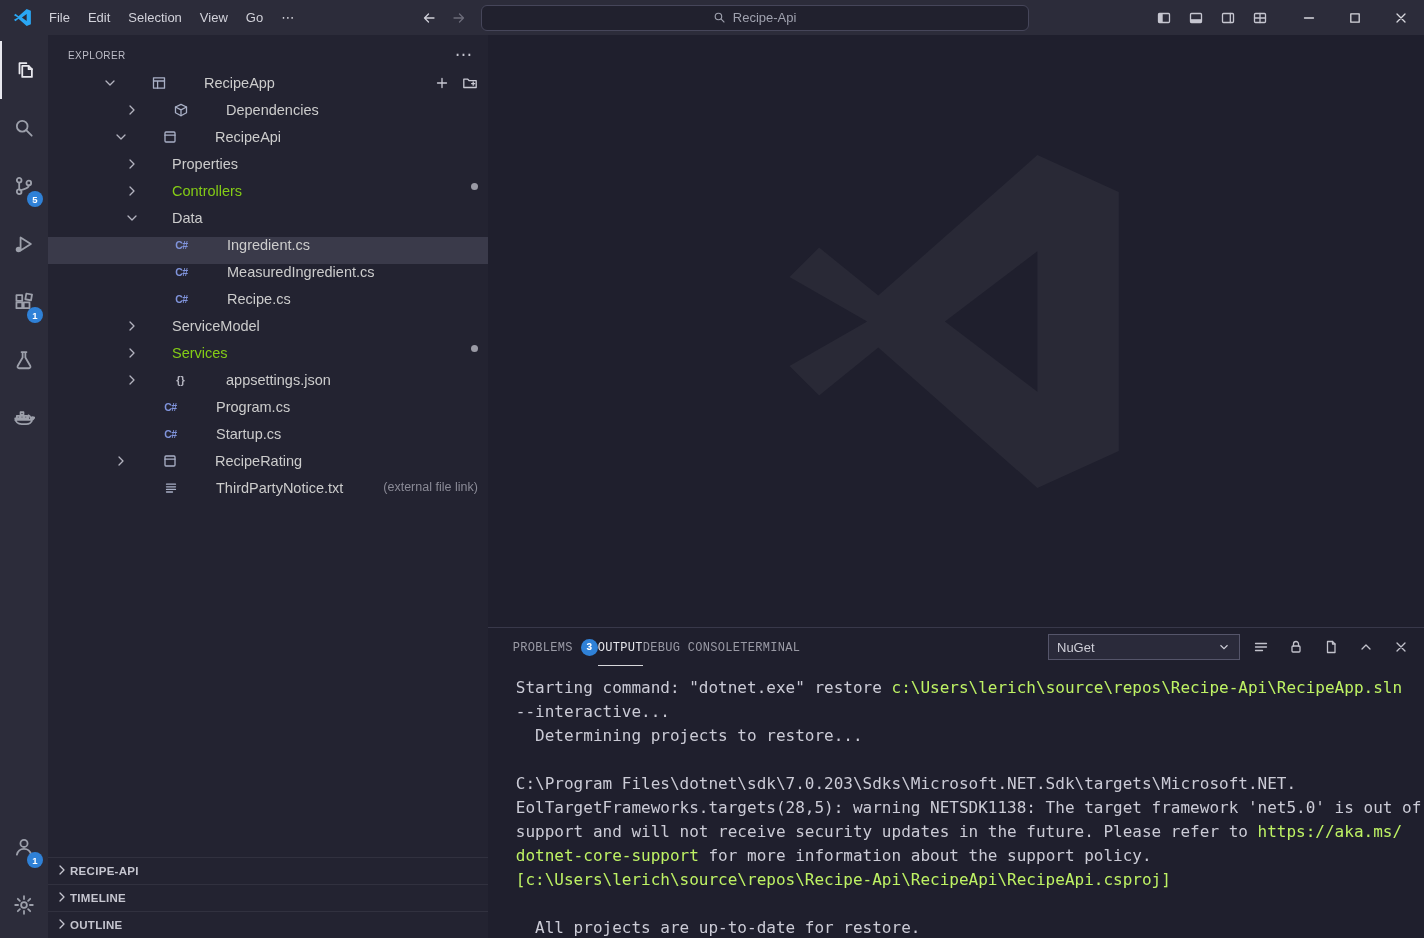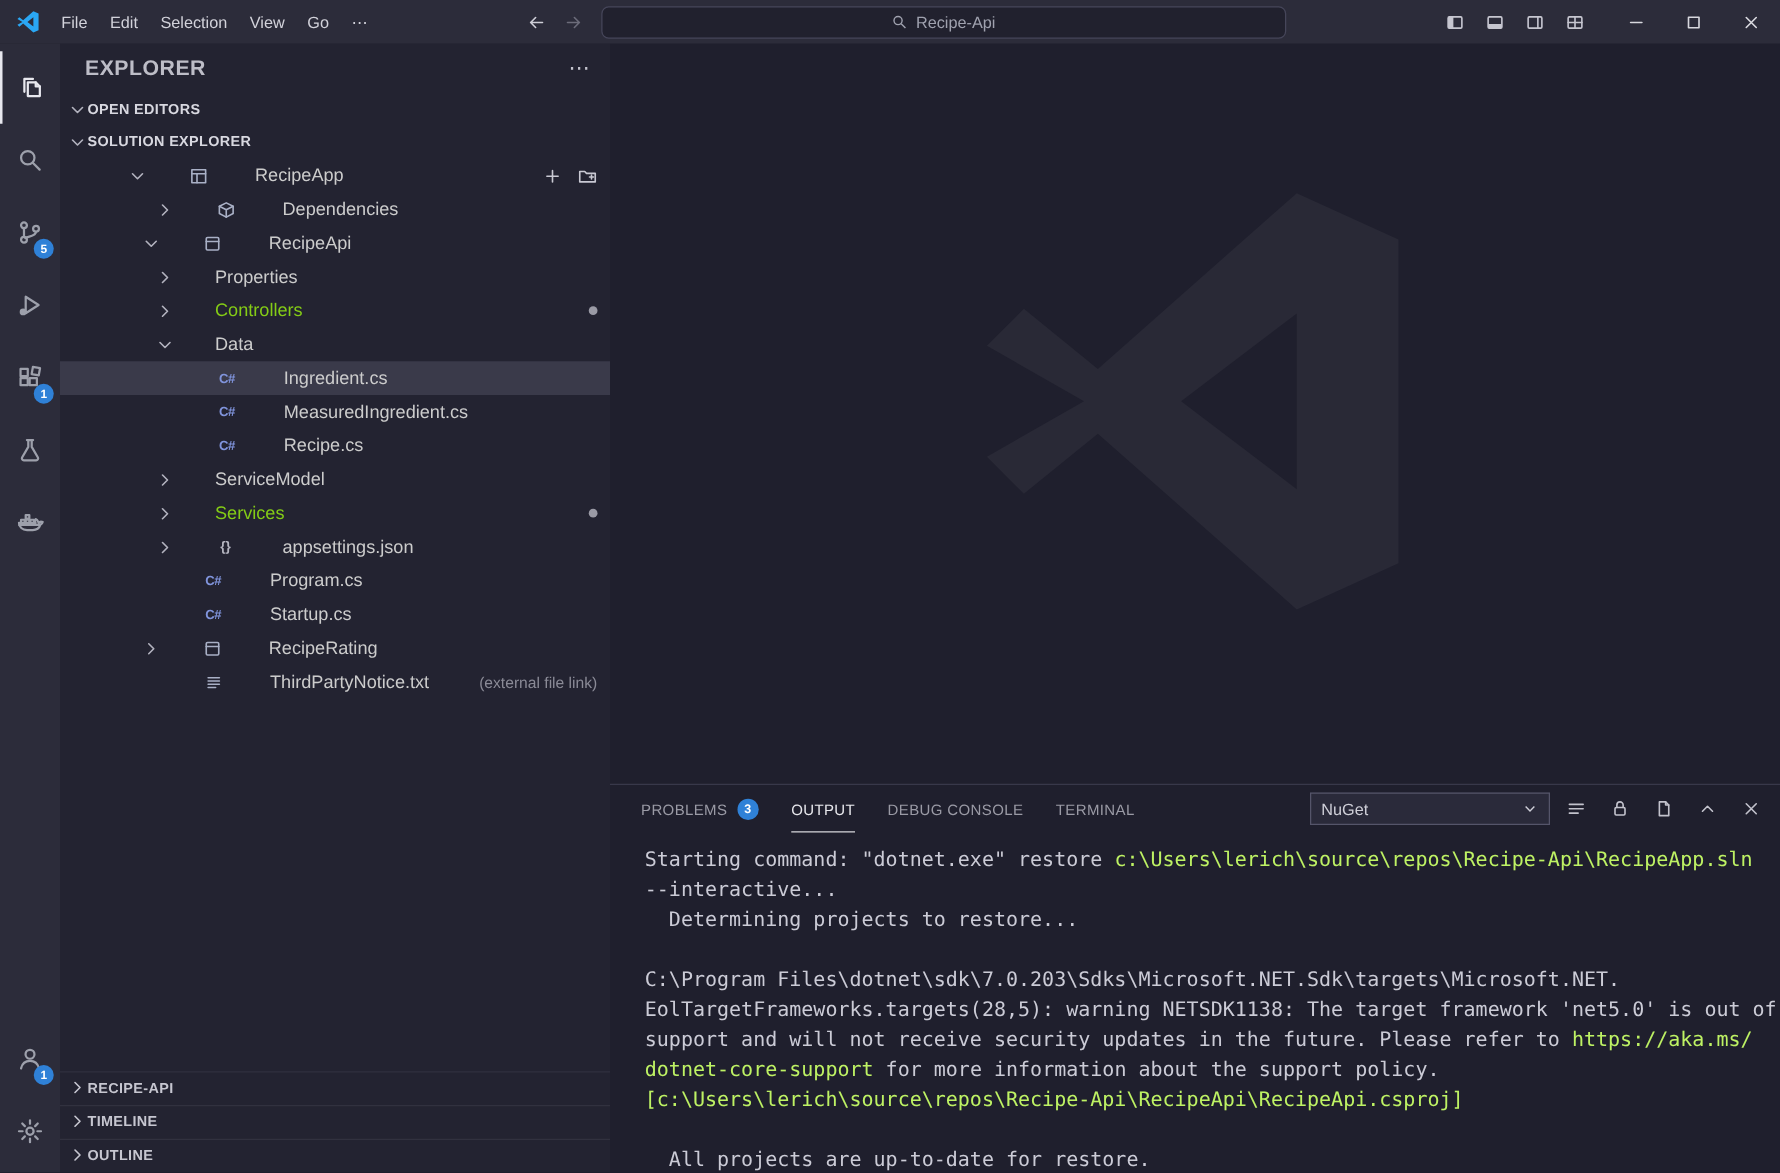--- a/index.html
+++ b/index.html
@@ -32,27 +32,27 @@
   .ab-item { position:relative; width:48px; height:58px; display:flex; align-items:center; justify-content:center;
     color:#9da0ab; }
   .ab-item.active { color:#e8e8ee; border-left:2px solid #e8e8ee; }
   .ab-badge { position:absolute; right:5px; bottom:8px; min-width:16px; height:16px; border-radius:9px;
     background:#2f81d7; color:#fff; font-size:9.5px; display:flex; align-items:center; justify-content:center;
     padding:0 3px; font-weight:bold; }
 
   
   .sidebar { flex:0 0 379px; background:#232331; display:flex; flex-direction:column; color:#cccccc; min-height:0; }
   .sidebar-header { flex:0 0 40px; display:flex; align-items:center; padding:0 16px 0 20px; }
-  .sb-title { font-size:17px; letter-spacing:.4px; color:#bdbdc7;font-weight:bold; }
+  .sb-title { font-size:10px; letter-spacing:.4px; color:#bdbdc7; }
   .sb-more { margin-left:auto; font-size:17px; color:#c4c4ce; line-height:10px; }
   .section-row { height:26px; display:flex; align-items:center; padding-left:6px; font-size:11.5px;
     font-weight:bold; letter-spacing:.3px; color:#d8d8e0; }
   .section-row .chev, .tree-row .chev { width:16px; height:16px; display:flex; align-items:center;
     justify-content:center; color:#b3b3bf; flex:0 0 16px; }
-  .tree-row { height:27px; display:flex; align-items:center; padding-right:10px; font-size:14.5px; color:#cccccc;gap:32px; }
+  .tree-row { height:27px; display:flex; align-items:flex-start; padding-right:10px; font-size:14.5px; color:#cccccc;gap:32px; }
   .tree-row.selected { background:#3a3a4a; }
   .tree-indent { flex:0 0 auto; }
   .tree-filegap { flex:0 0 6px; }
   .ticon { width:17px; height:16px; display:flex; align-items:center; justify-content:center;
     margin-right:5px; flex:0 0 17px; color:#a9b0c6; }
   .ticon.csharp { color:#8094dc; font-weight:bold; font-size:10.5px; letter-spacing:-.5px; }
   .ticon.json { color:#b5b5c0; font-weight:bold; font-size:11px; }
   .tree-label { white-space:nowrap; }
   .tree-label.modified { color:#84cc16; }
   .tree-desc { margin-left:8px; font-size:12.5px; color:#8a8a96; white-space:nowrap; }
@@ -63,21 +63,21 @@
     padding-left:6px; font-size:11.5px; font-weight:bold; letter-spacing:.3px; color:#c6c6d0; }
 
   
   .editor-col { flex:1; display:flex; flex-direction:column; min-width:0; background:#1f1f2d; }
   .editor { flex:1; position:relative; }
   .watermark { position:absolute; left:50%; top:50%; transform:translate(-50%,-52%); }
 
   
   .panel { flex:0 0 311px; border-top:1px solid #38384a; display:flex; flex-direction:column; min-height:0; }
   .panel-header { flex:0 0 38px; display:flex; align-items:center; padding:0 14px 0 25px; }
-  .panel-tabs { display:flex; align-items:center; gap:26px; height:100%; }
+  .panel-tabs { display:flex; align-items:center; height:100%;font-family:Liberation Mono, monospace; }
   .panel-tab { display:flex; align-items:center; gap:8px; font-size:12px; letter-spacing:.3px; color:#9a9aa5;
     height:100%; padding-top:2px; border-bottom:1.5px solid transparent; }
   .panel-tab.active { color:#e7e7ec; border-bottom-color:#d7d7db; }
   .tab-badge { min-width:17px; height:17px; border-radius:9px; background:#2f81d7; color:#fff; font-size:10px;
     display:flex; align-items:center; justify-content:center; font-weight:bold; }
   .panel-right { margin-left:auto; display:flex; align-items:center; gap:4px; }
   .channel-select { width:192px; height:26px; background:#2a2a3a; border:1px solid #55556a;
     display:flex; align-items:center; justify-content:space-between; padding:0 8px; font-size:13px;
     color:#cfcfd8; margin-right:8px; }
   .panel-action { width:18px; height:18px; display:flex; align-items:center; justify-content:center; color:#c2c2cc; }
@@ -242,38 +242,20 @@
             </svg>
           </div>
         </div>
     </aside>
 
     <aside class="sidebar" data-interactable="false">
       <div class="sidebar-header" data-interactable="false">
         <span class="sb-title" data-interactable="false">EXPLORER</span>
         <span class="sb-more" data-interactable="true">⋯</span>
       </div>
-      <div id="sections">
-          <div class="section-row" data-interactable="true">
-            <div class="chev" data-interactable="false">
-              <svg width="16" height="16" viewBox="0 0 16 16" fill="none" stroke="currentColor" stroke-width="1.3" stroke-linecap="round" stroke-linejoin="round">
-                <path d="M4 6l4 4 4-4"></path>
-              </svg>
-            </div>
-            <div data-interactable="false">OPEN EDITORS</div>
-          </div>
-          <div class="section-row" data-interactable="true">
-            <div class="chev" data-interactable="false">
-              <svg width="16" height="16" viewBox="0 0 16 16" fill="none" stroke="currentColor" stroke-width="1.3" stroke-linecap="round" stroke-linejoin="round">
-                <path d="M4 6l4 4 4-4"></path>
-              </svg>
-            </div>
-            <div data-interactable="false">SOLUTION EXPLORER</div>
-          </div>
-        </div>
       <div id="tree" data-interactable="false">
           <div class="tree-row" data-interactable="true">
             <div class="tree-indent" data-interactable="false" style="width: 22px;"></div>
             <div class="chev" data-interactable="false">
               <svg width="16" height="16" viewBox="0 0 16 16" fill="none" stroke="currentColor" stroke-width="1.3" stroke-linecap="round" stroke-linejoin="round">
                 <path d="M4 6l4 4 4-4"></path>
               </svg>
             </div>
             <div class="ticon solution" data-interactable="false">
               <svg width="16" height="16" viewBox="0 0 16 16" fill="none" stroke="currentColor" stroke-width="1.3" stroke-linecap="round" stroke-linejoin="round">

